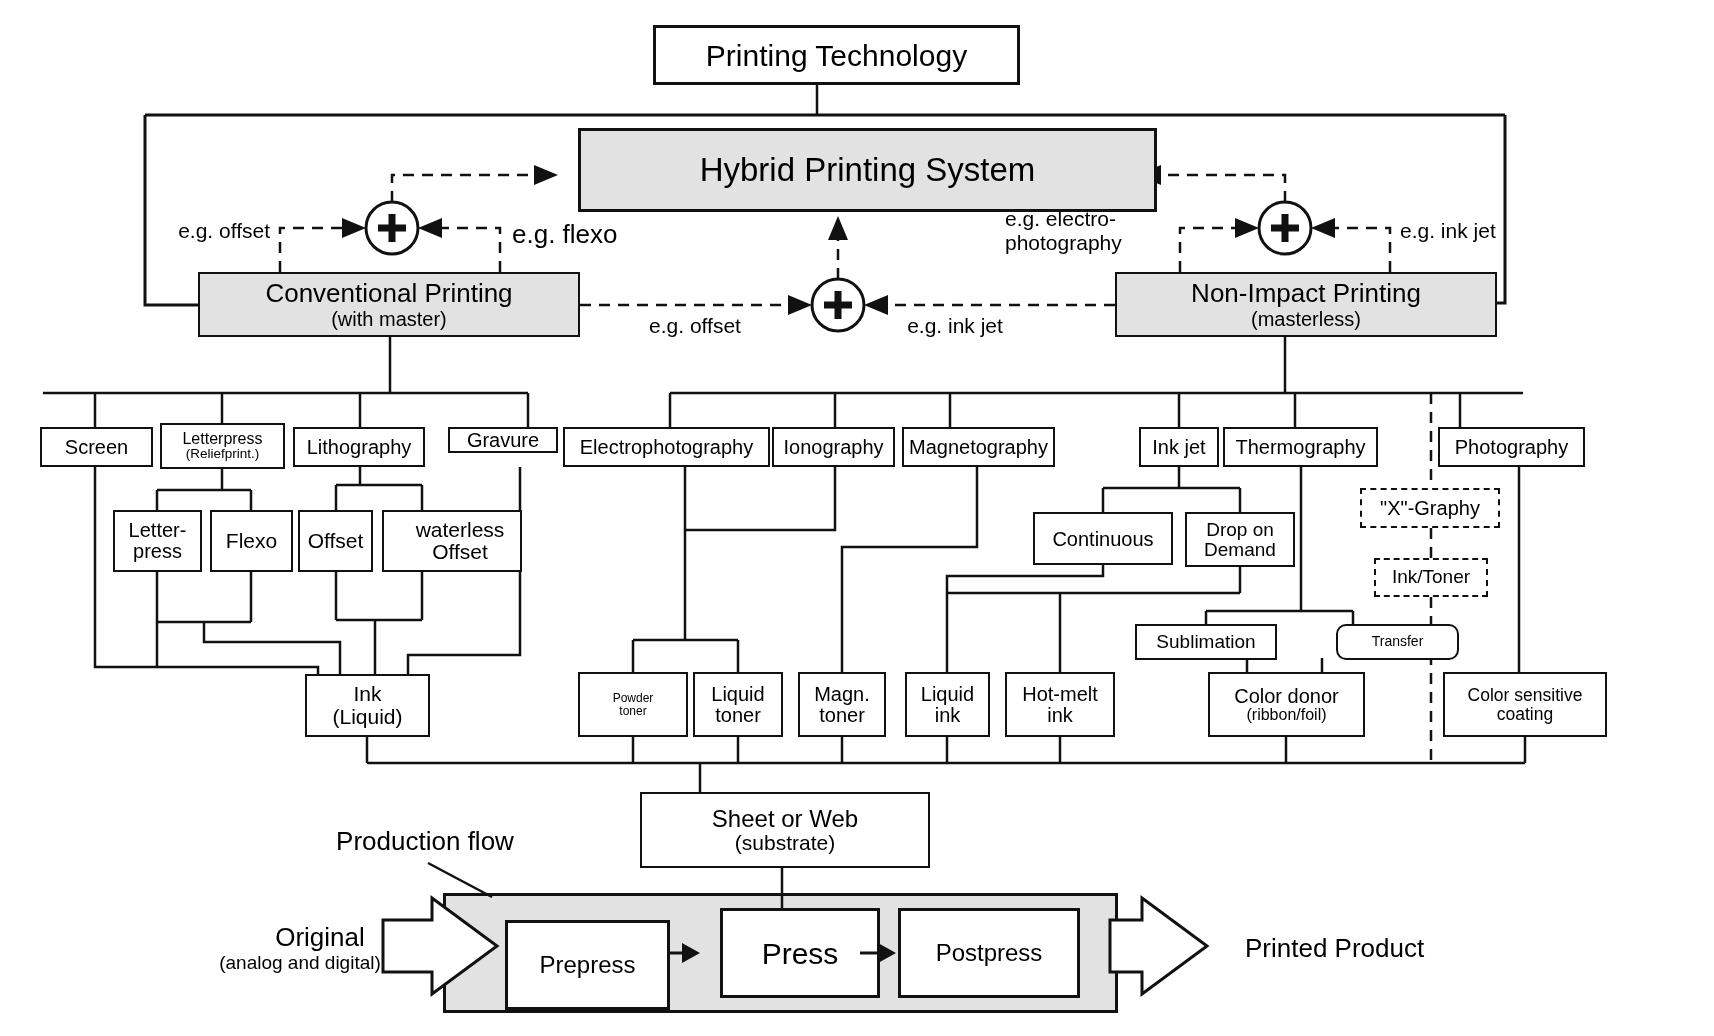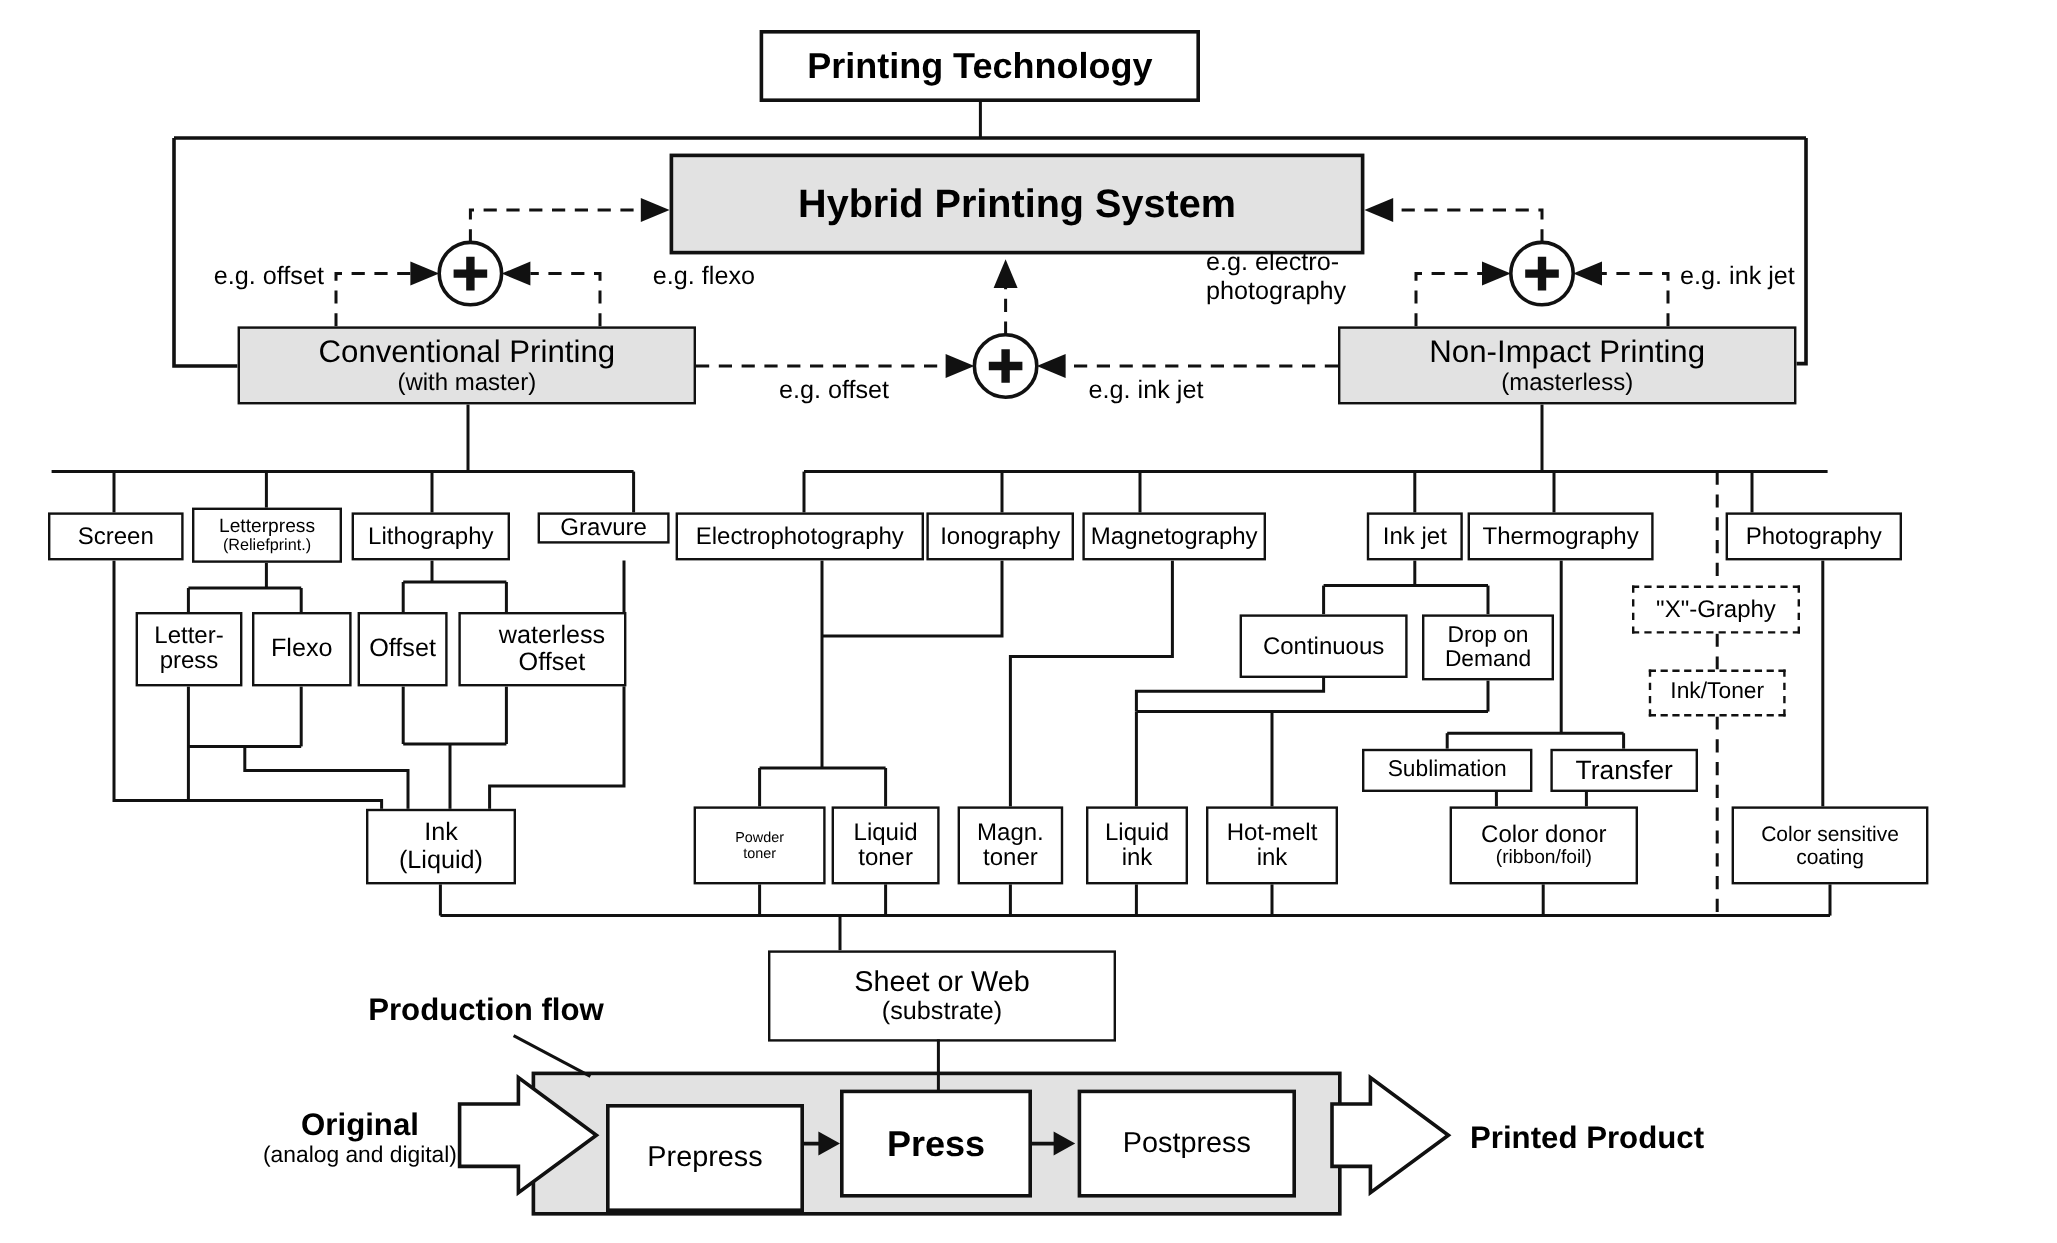--- a/index.html
+++ b/index.html
@@ -8,21 +8,21 @@
   #wires,#overlay{position:absolute;left:0;top:0;pointer-events:none;}
   #wires{z-index:1;}
   #overlay{z-index:3;}
   .bx{position:absolute;z-index:2;box-sizing:border-box;background:#fff;border:2.5px solid #111;
       display:flex;flex-direction:column;align-items:center;justify-content:center;
       text-align:center;line-height:1.1;}
   .b3{border-width:3px;}
   .gray{background:#e2e2e2;}
   .dashedbx{border-style:dashed;}
   .lbl{position:absolute;z-index:2;white-space:nowrap;}
-  .bold{font-weight:bold;}
+  .bold{font-weight:normal;margin-left:20px;}
   .small{line-height:1.05;}
 </style>
 </head>
 <body>
 
 <div id="stage">
 
   <svg id="wires" width="1714" height="1036" viewBox="0 0 1714 1036">
     <g stroke="#111" stroke-width="2.5" fill="none">
 
@@ -161,21 +161,21 @@
     <span style="font-size:26px;">Conventional Printing</span>
     <span style="font-size:20px;">(with master)</span>
   </div>
 
   <div class="bx gray" style="left:1115px;top:272px;width:382px;height:65px;">
     <span style="font-size:26px;">Non-Impact Printing</span>
     <span style="font-size:20px;">(masterless)</span>
   </div>
 
   <div class="lbl" style="left:140px;top:219px;width:130px;text-align:right;font-size:21px;">e.g. offset</div>
-  <div class="lbl" style="left:512px;top:219px;font-size:21px;margin-left:32px;">e.g. flexo</div>
+  <div class="lbl" style="left:512px;top:219px;font-size:26px;">e.g. flexo</div>
   <div class="lbl small" style="left:1005px;top:207px;width:168px;text-align:left;font-size:21px;line-height:1.15;">
     <span>e.g. electro-</span><br>
     <span>photography</span>
   </div>
   <div class="lbl" style="left:1400px;top:219px;font-size:21px;">e.g. ink jet</div>
   <div class="lbl" style="left:620px;top:314px;width:150px;text-align:center;font-size:21px;">e.g. offset</div>
   <div class="lbl" style="left:880px;top:314px;width:150px;text-align:center;font-size:21px;">e.g. ink jet</div>
 
   <div class="bx" style="left:40px;top:427px;width:113px;height:40px;font-size:20px;">
     <span>Screen</span>
@@ -232,21 +232,21 @@
   </div>
   <div class="bx dashedbx" style="left:1360px;top:488px;width:140px;height:40px;font-size:20px;">
     <span>"X"-Graphy</span>
   </div>
   <div class="bx dashedbx" style="left:1374px;top:558px;width:114px;height:39px;font-size:19px;">
     <span>Ink/Toner</span>
   </div>
   <div class="bx" style="left:1135px;top:624px;width:142px;height:36px;font-size:19px;">
     <span>Sublimation</span>
   </div>
-  <div class="bx" style="left:1292px;top:624px;width:123px;height:36px;font-size:22px;">
+  <div class="bx" style="left:1336px;top:624px;width:123px;height:36px;font-size:14px;border-radius:10px;">
     <span>Transfer</span>
   </div>
 
   <div class="bx small" style="left:305px;top:674px;width:125px;height:63px;font-size:21px;">
     <span>Ink</span>
     <span>(Liquid)</span>
   </div>
   <div class="bx small" style="left:578px;top:672px;width:110px;height:65px;font-size:12px;">
     <span>Powder</span>
     <span>toner</span>

